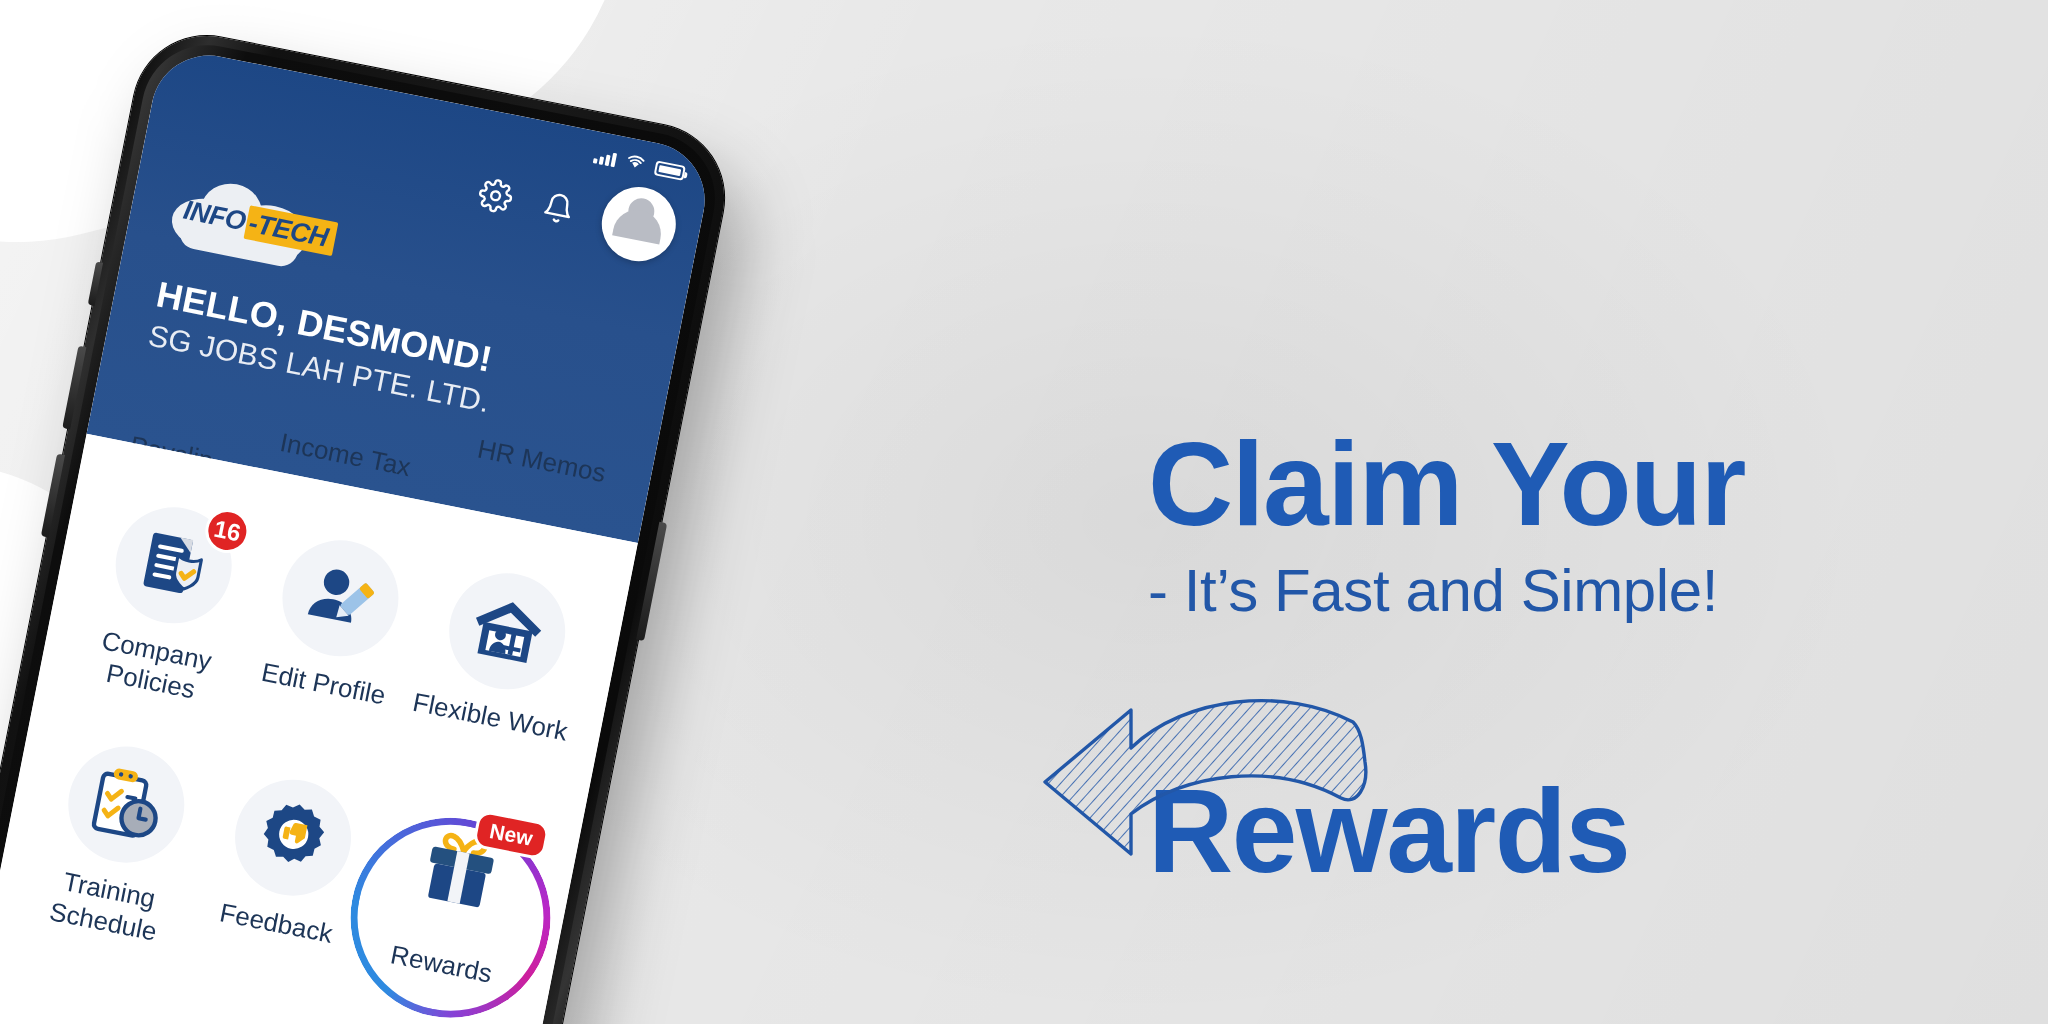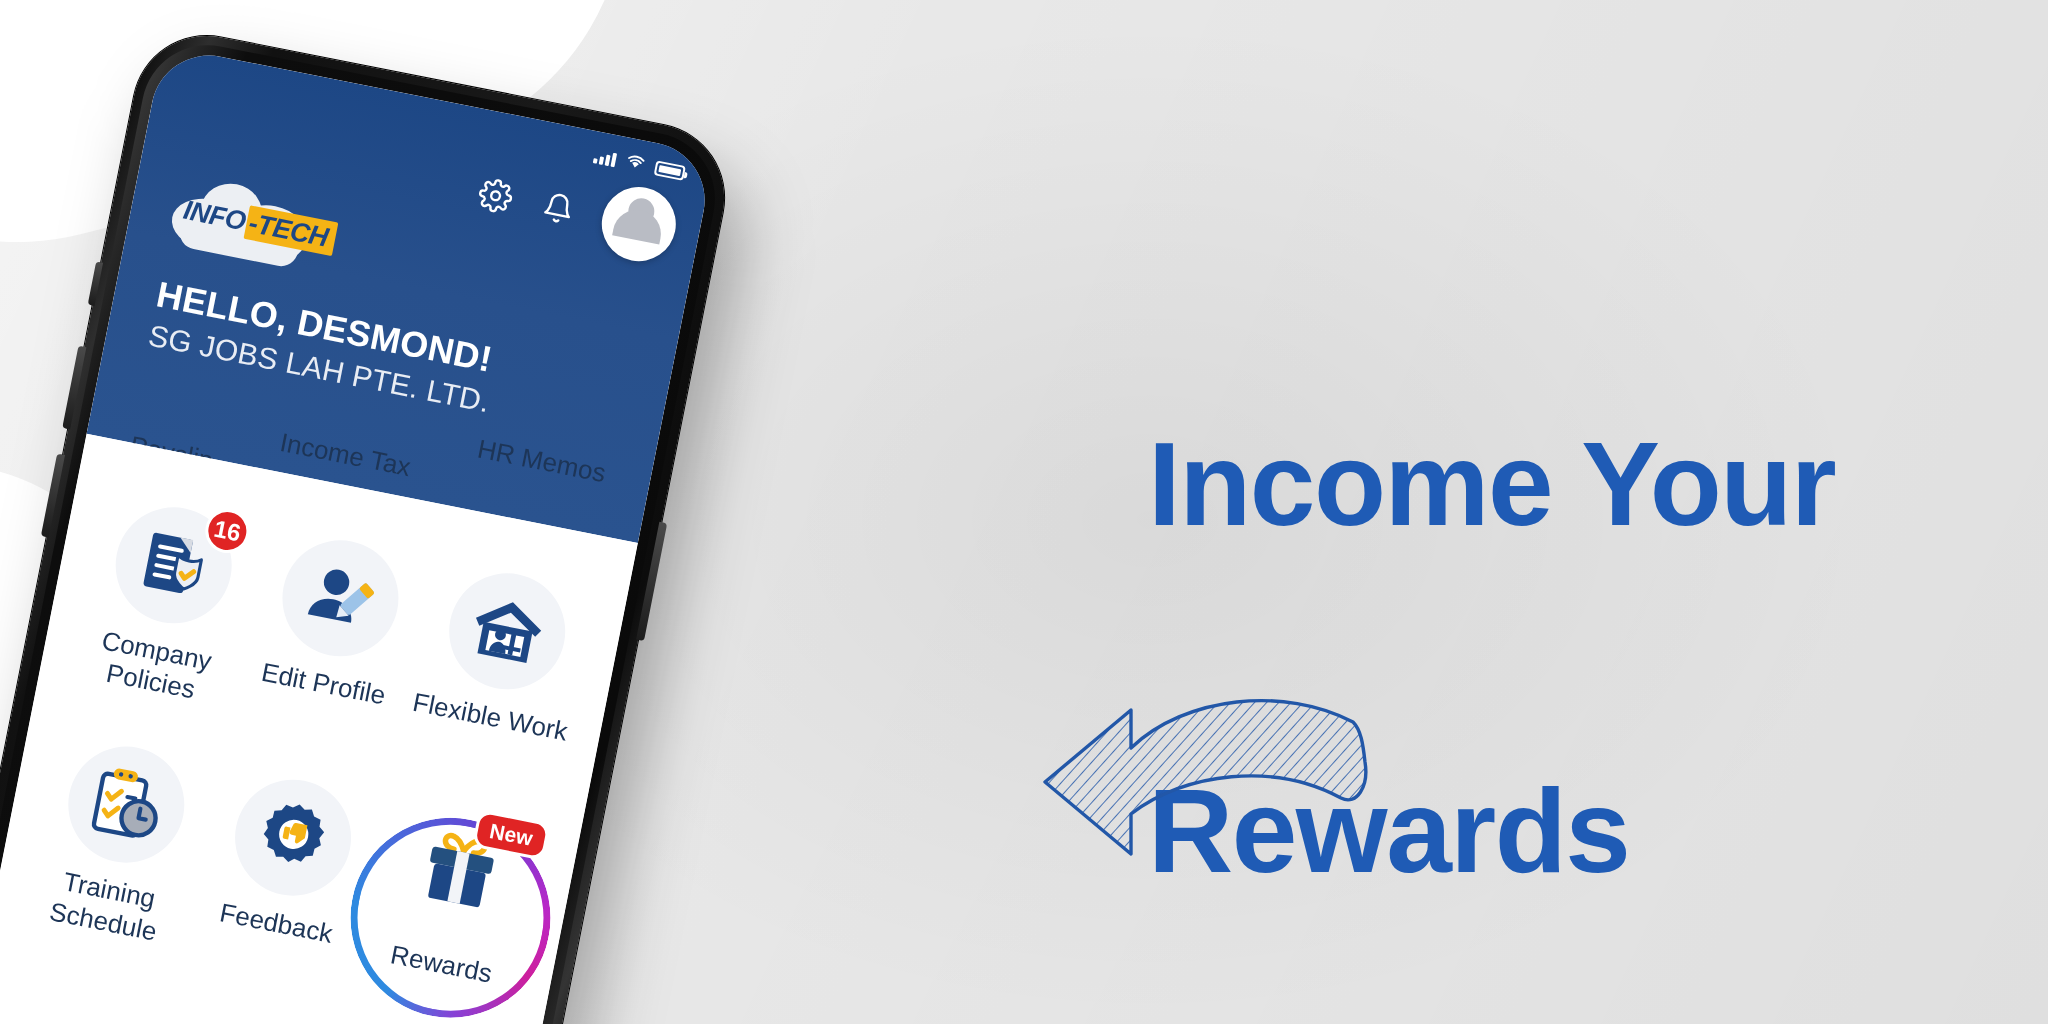--- a/index.html
+++ b/index.html
@@ -550,24 +550,25 @@
               <div class="cell-label" style="margin-top:22px;">Rewards</div>
             </div>
 
           </div>
         </div>
       </div>
     </div>
   </div>
 
   <div class="headline">
-    <div>Income Your</div>
+    <div>Claim Your</div>
     <div>Rewards</div>
   </div>
 
+  <div class="subhead">- It’s Fast and Simple!</div>
 
   <div class="arrow">
     <svg width="350" height="200" viewBox="0 0 350 200">
       <defs>
         <pattern id="hatch" width="9" height="9" patternUnits="userSpaceOnUse" patternTransform="rotate(42)">
           <line x1="0" y1="0" x2="0" y2="9" stroke="#2257a8" stroke-width="1.6"></line>
         </pattern>
       </defs>
       <path d="M318 32
                C 250 -4, 150 6, 96 58

